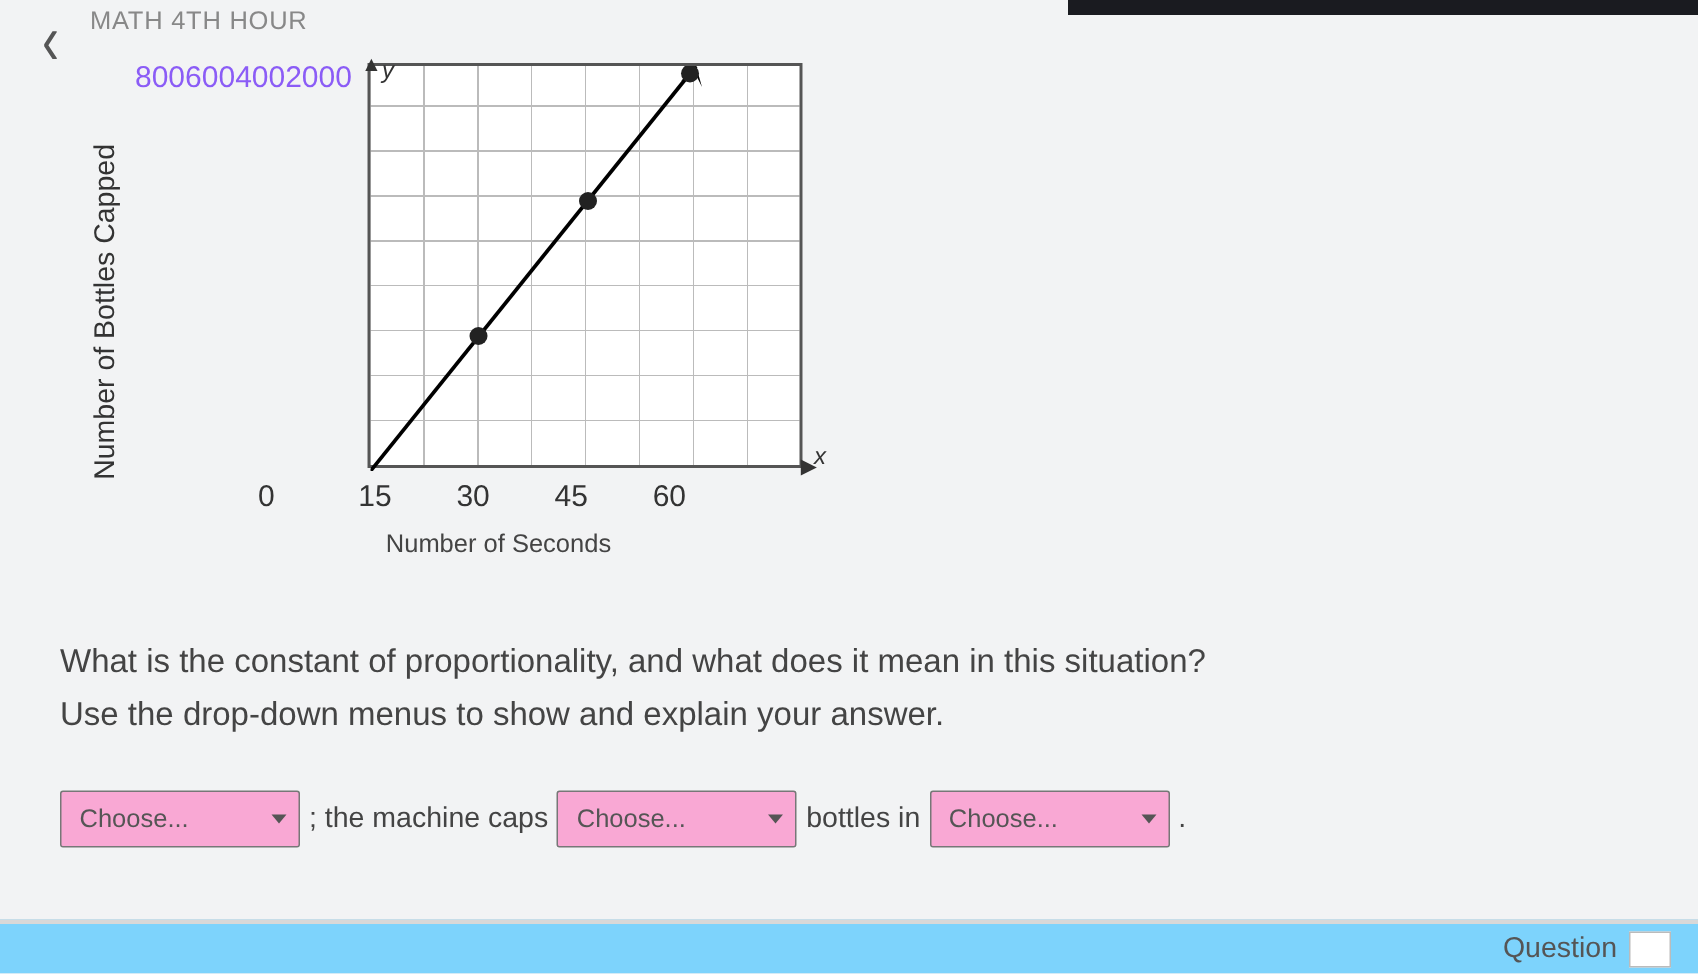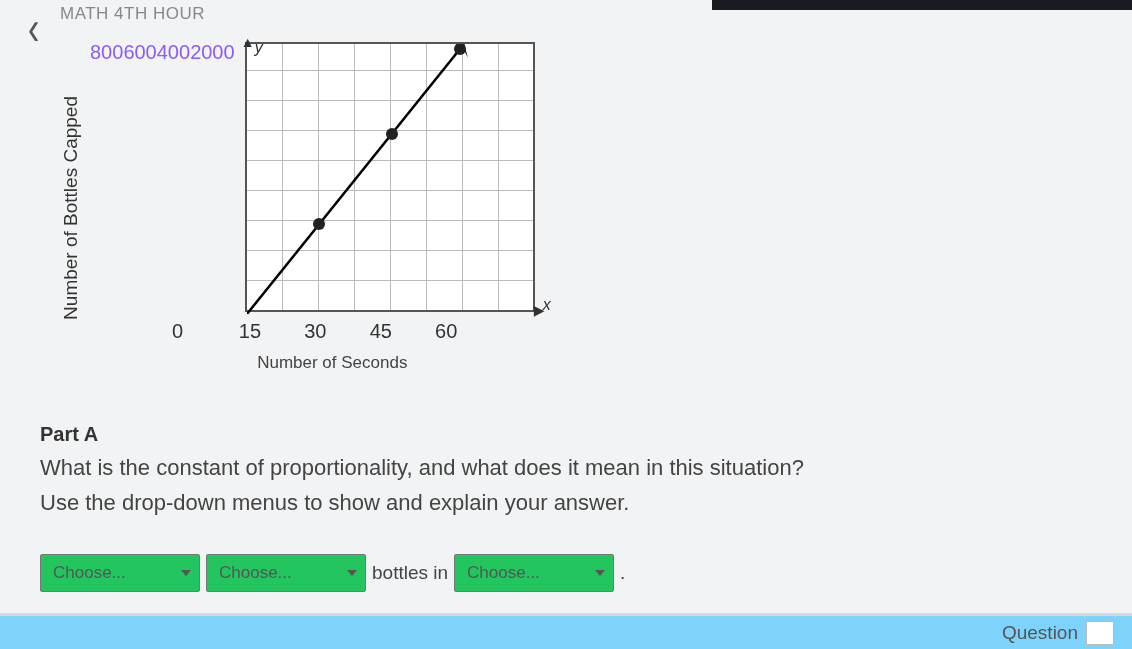--- a/index.html
+++ b/index.html
@@ -108,21 +108,21 @@
     margin-top: 34px;
     font-size: 19px;
     color: #444;
     display: flex;
     align-items: center;
     flex-wrap: wrap;
     gap: 6px;
   }
   .dropdown {
     border: 1.5px solid #777;
-    background: #22c55e;
+    background: #f9a8d4;
     padding: 8px 30px 8px 12px;
     font-size: 17px;
     color: #555;
     min-width: 160px;
     position: relative;
     border-radius: 2px;
     cursor: pointer;
   }
   .dropdown::after {
     content: "";
@@ -195,26 +195,26 @@
         <div>15</div>
         <div>30</div>
         <div>45</div>
         <div>60</div>
       </div>
       <div class="xlabel">Number of Seconds</div>
     </div>
   </div>
 
   <div class="part-section">
-    <div class="part-title">Part A</div>
     <div class="qtext">What is the constant of proportionality, and what does it mean in this situation?</div>
     <div class="qtext">Use the drop-down menus to show and explain your answer.</div>
 
     <div class="answer-row">
       <span class="dropdown">Choose...</span>
+      <span>; the machine caps</span>
       <span class="dropdown">Choose...</span>
       <span>bottles in</span>
       <span class="dropdown">Choose...</span>
       <span>.</span>
     </div>
   </div>
 
 </div>
 
 <div class="footer">

